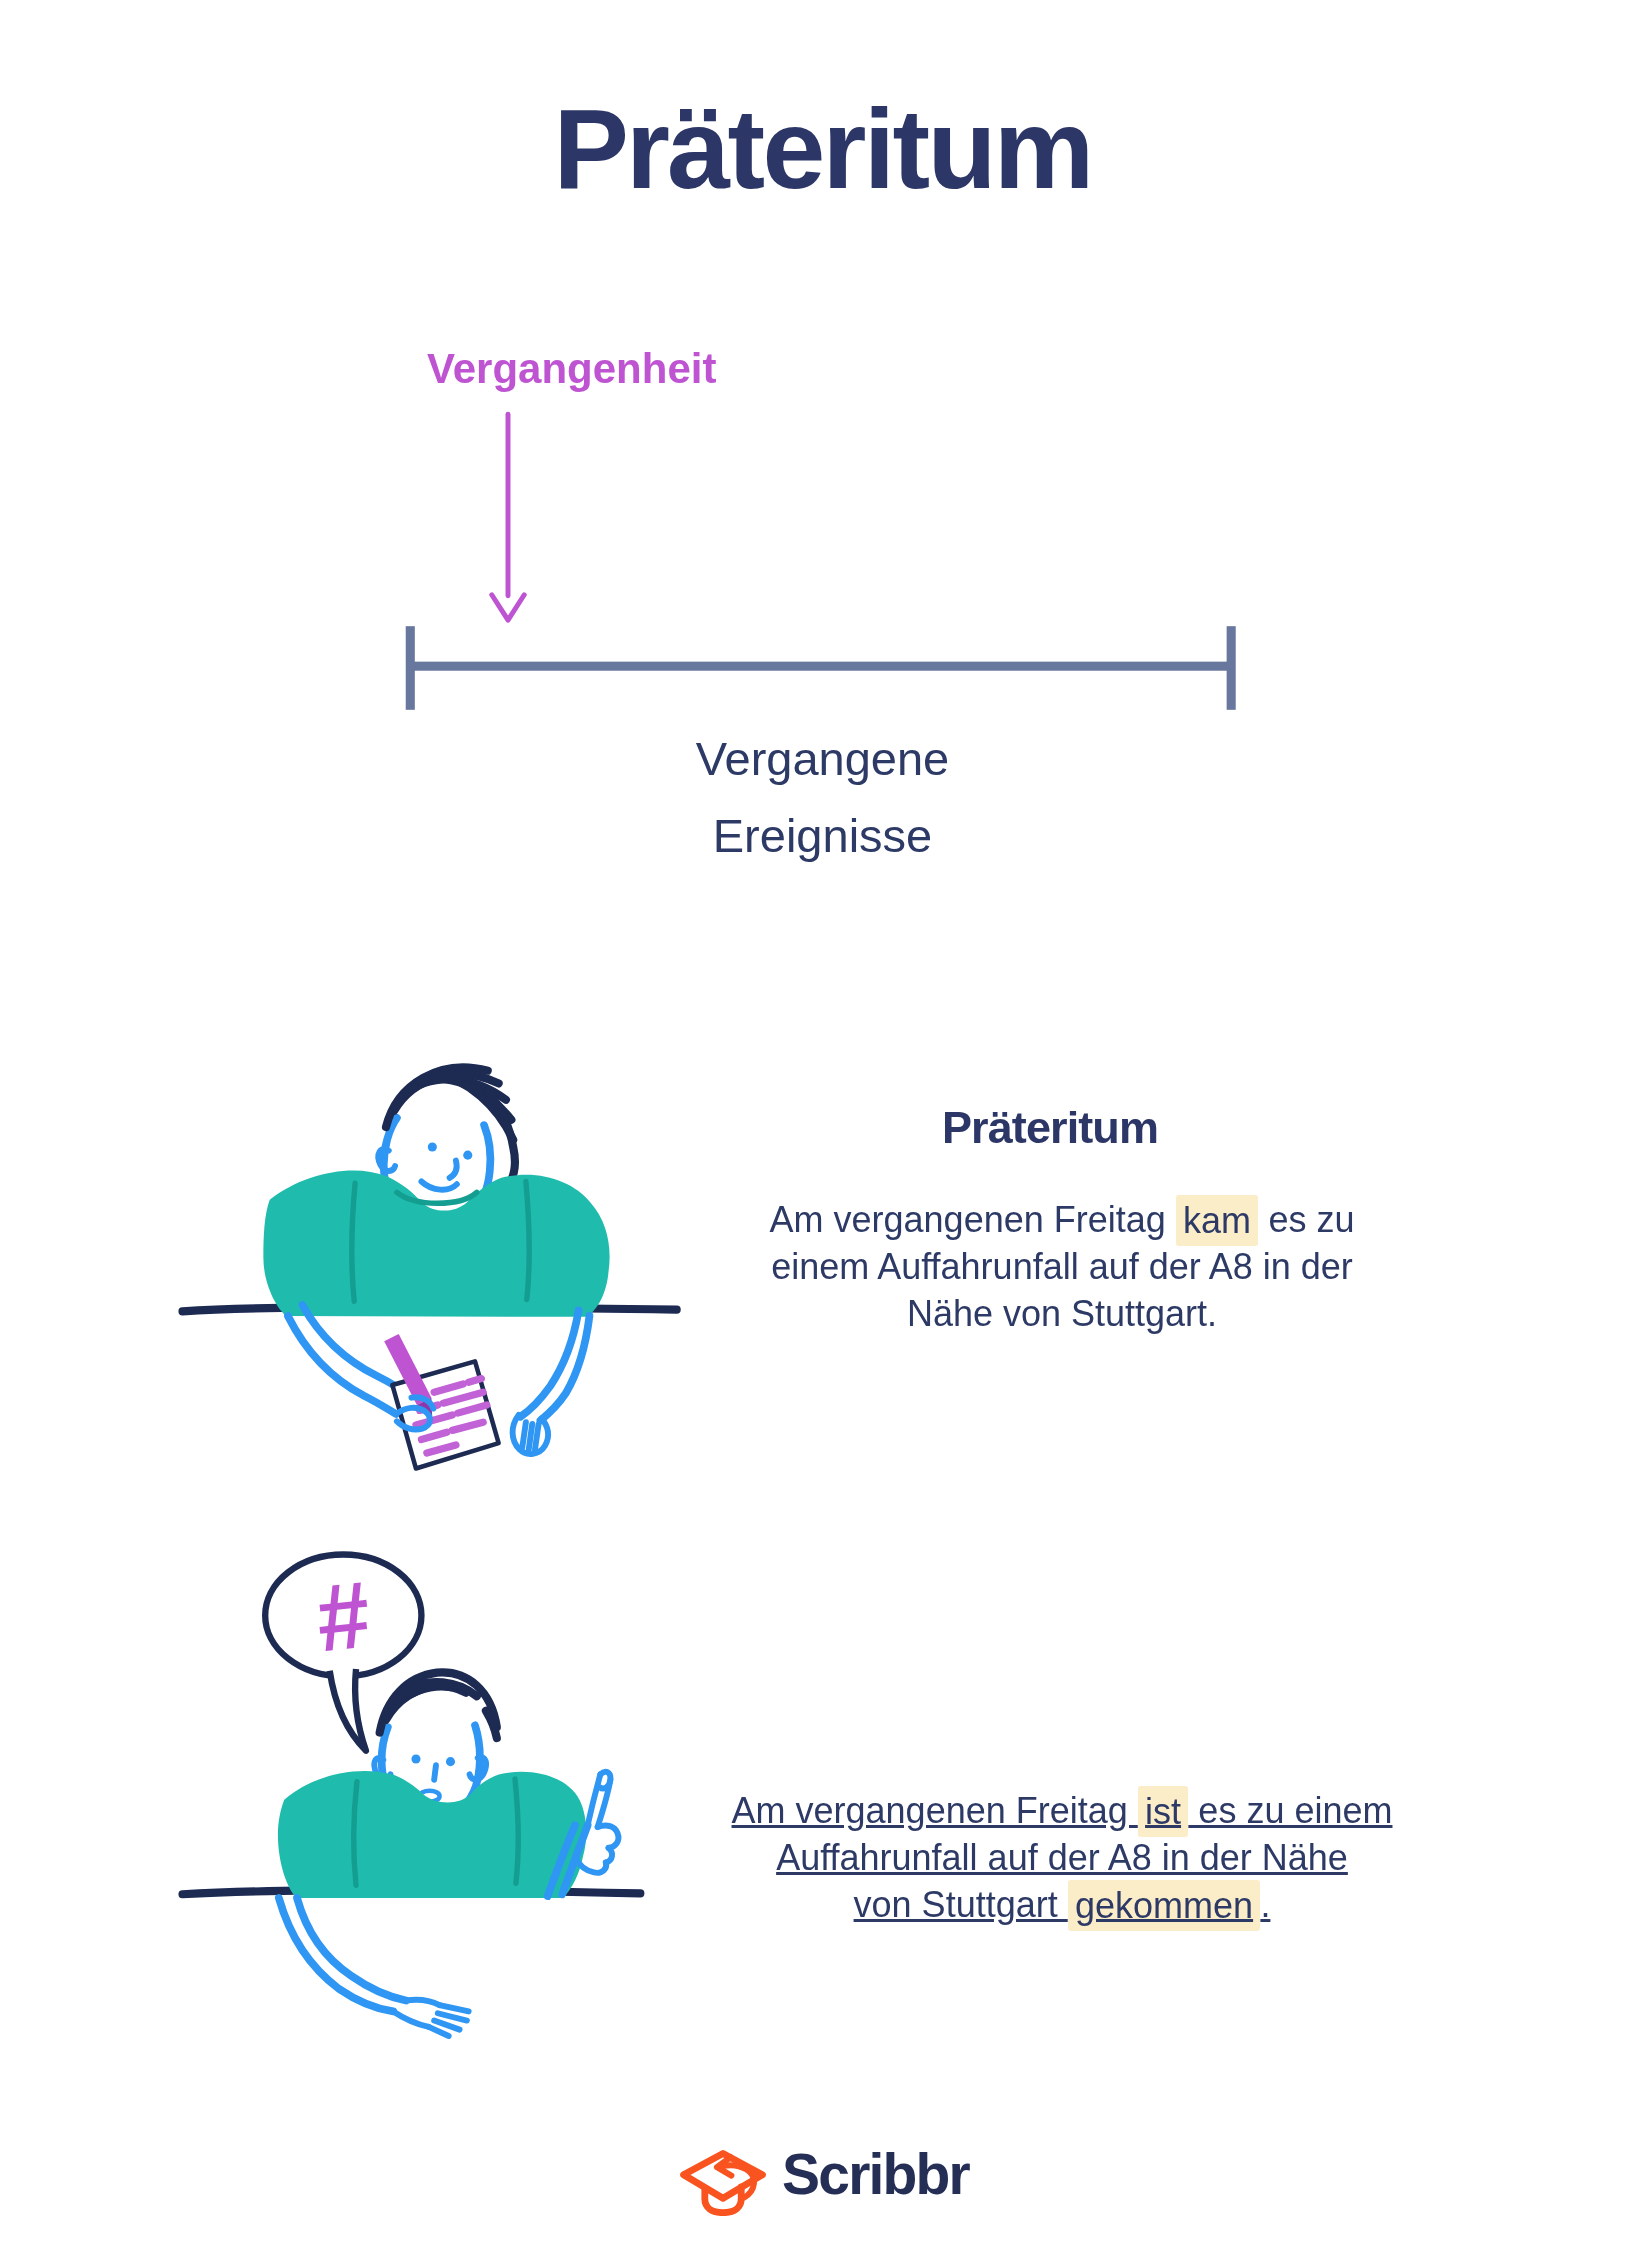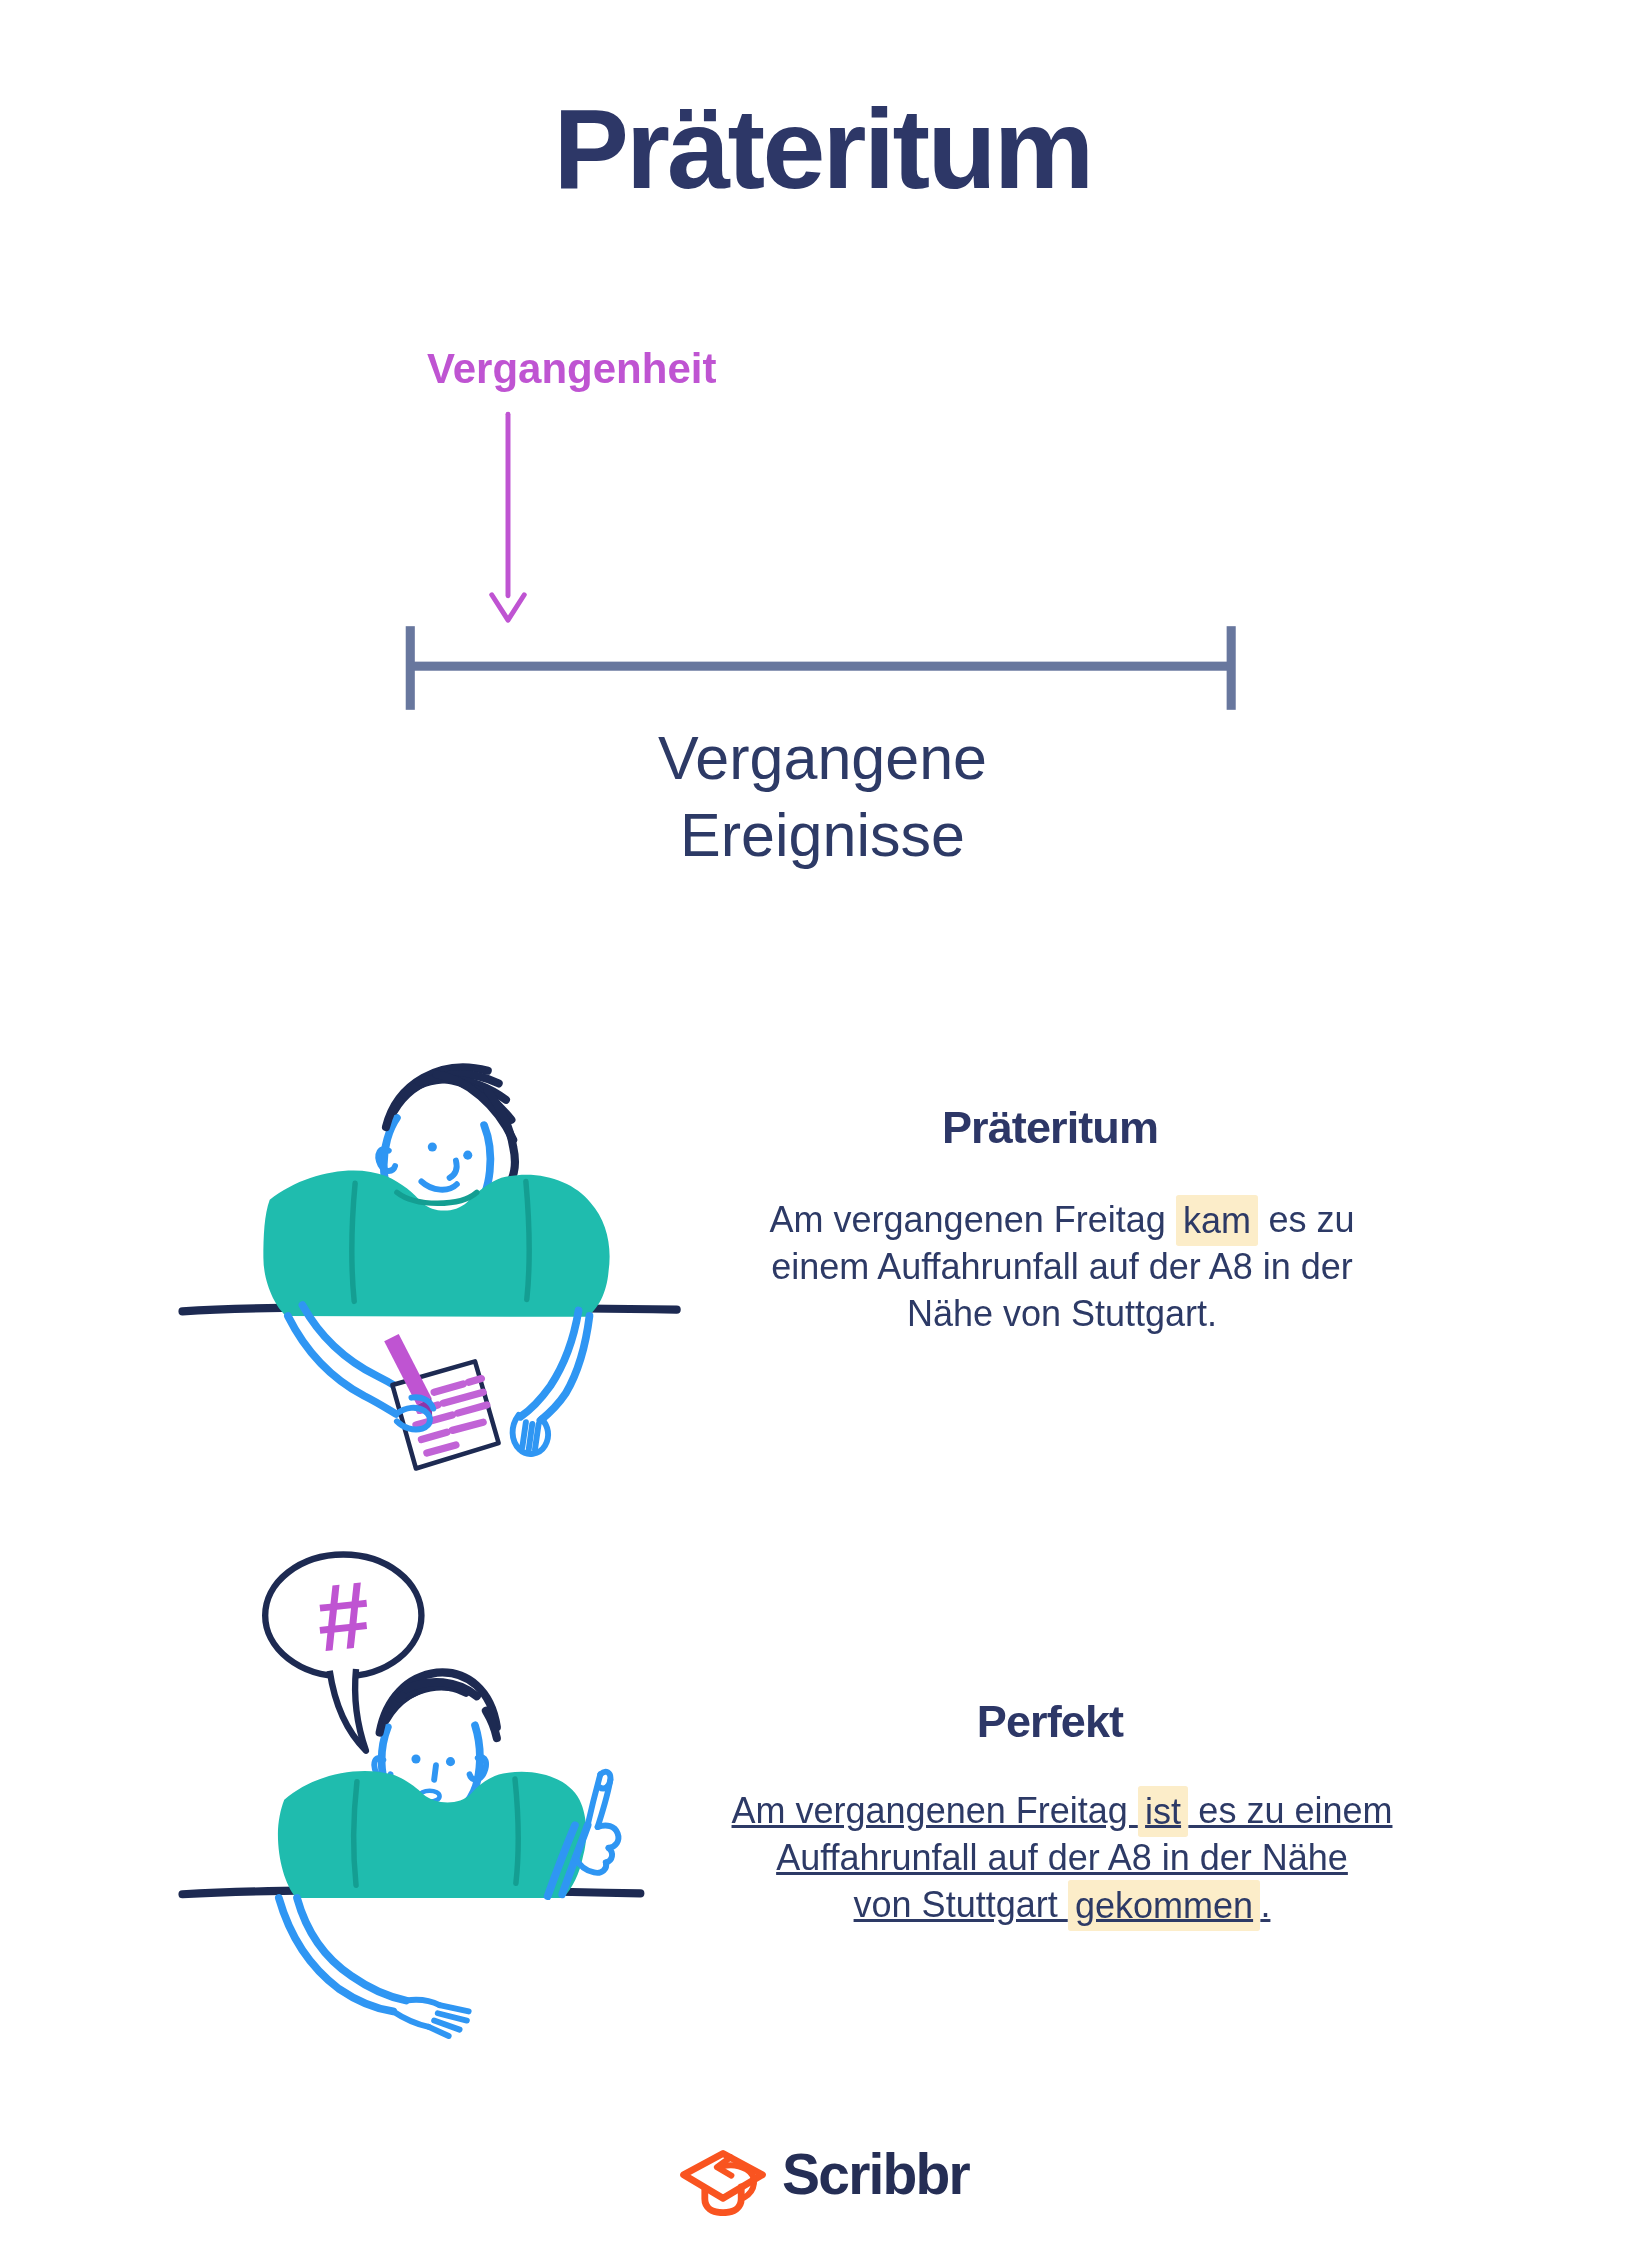--- a/index.html
+++ b/index.html
@@ -22,21 +22,21 @@
   .tl-label{
     position:absolute;left:427px;top:345px;font-size:42px;font-weight:700;
     color:var(--magenta,#bf54d2);white-space:nowrap;
   }
   .tl-arrow{position:absolute;left:480px;top:409px;width:56px;height:218px;}
   .tl-arrow path{stroke:var(--magenta,#bf54d2);stroke-width:5.5;fill:none;stroke-linecap:round;stroke-linejoin:round;}
   .tl-bar{position:absolute;left:400px;top:618px;width:846px;height:100px;}
   .tl-bar rect{fill:var(--slate,#68779e);}
   .tl-caption{
     position:absolute;left:0;right:0;top:720px;text-align:center;
-    font-size:61px;line-height:77px;color:var(--text,#2d3a66);
+    font-size:47px;line-height:77px;color:var(--text,#2d3a66);
   }
   .illu{position:absolute;}
   .illu-1{left:168px;top:1036px;width:545px;height:509px;}
   .illu-2{left:168px;top:1538px;width:545px;height:589px;}
   .sec-heading{
     position:absolute;left:718px;width:664px;margin:0;text-align:center;
     font-size:45px;font-weight:700;letter-spacing:-0.9px;color:var(--navy,#2d3767);line-height:1.2;
   }
   .sec-heading.h1{top:1101px;}
   .sec-heading.h2{top:1695px;}
@@ -182,21 +182,20 @@
     <path class="blue-line" d="M142,396 C152,432 172,462 202,482 C222,496 243,505 262,509"></path>
     <path class="blue-line" d="M122,396 C134,438 156,472 188,496 C207,509 228,518 248,521"></path>
     <path class="blue-line2" d="M262,509 C276,507 289,509 299,514"></path>
     <path class="blue-line2" d="M299,514 L331,521"></path>
     <path class="blue-line2" d="M297,523 L329,531"></path>
     <path class="blue-line2" d="M293,531 L321,541"></path>
     <path class="blue-line2" d="M287,538 L309,548"></path>
     <path class="blue-line2" d="M248,521 C260,529 274,535 287,538"></path>
   </svg>
 
-  <h2 class="sec-heading h2">Perfekt</h2>
   <p class="sentence s2">
       <span class="line"><span>Am vergangenen Freitag </span><span class="hl">ist</span><span> es zu einem</span></span>
       <span class="line"><span>Auffahrunfall auf der A8 in der Nähe</span></span>
       <span class="line"><span>von Stuttgart </span><span class="hl">gekommen</span><span>.</span></span>
     </p>
 
   <div class="footer-logo">
     <svg class="logo-icon" viewBox="0 0 120 110" aria-hidden="true">
       <path d="M10,56 L62,28 L114,56 L62,87 Z" stroke-width="9"></path>
       <path d="M38,74 L38,88 C38,99 47,106 62,106 C77,106 86,99 86,88 L86,72" stroke-width="9"></path>

